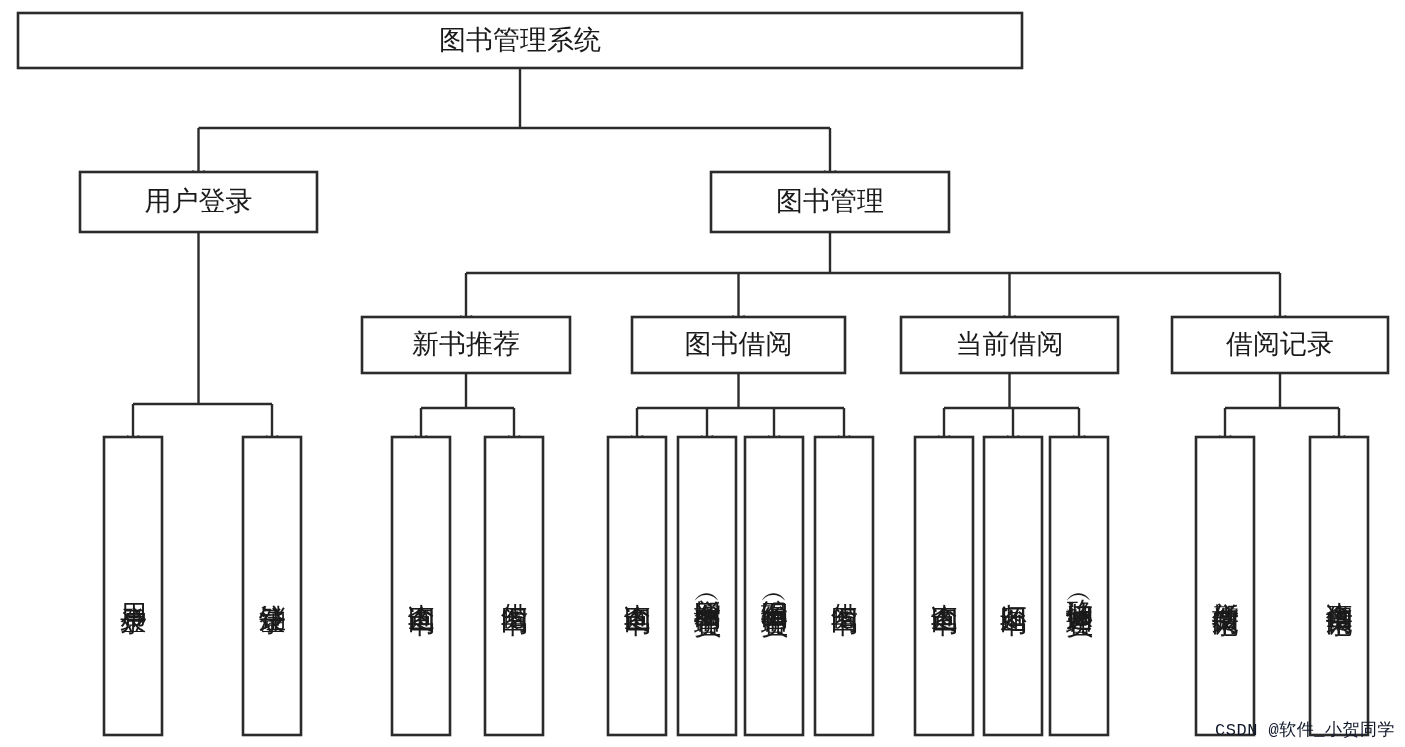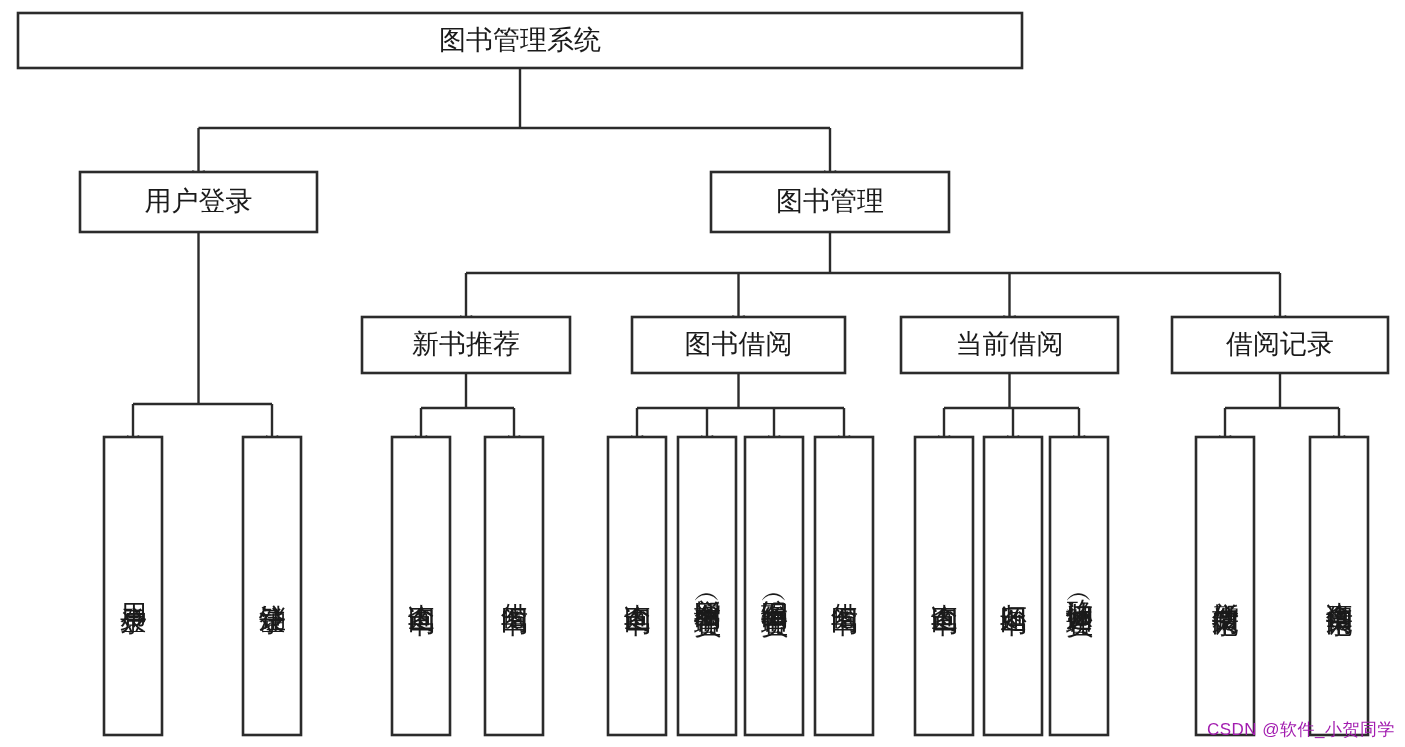--- a/index.html
+++ b/index.html
@@ -61,23 +61,23 @@
     stroke-linecap: butt;
   }
   .arrow-head {
     fill: #2b2b2b;
     stroke: none;
   }
   .watermark {
     position: absolute;
     right: 10px;
     bottom: 6px;
-    font-family: Liberation Sans, sans-serif;
+    font-family: Liberation Mono, monospace;
     font-size: 17px;
-    color: #a21caf;
+    color: #0f172a;
     letter-spacing: 0.5px;
     user-select: none;
     white-space: nowrap;
   }
 </style>
 </head>
 <body>
 
 <div id="diagram-root">
 

